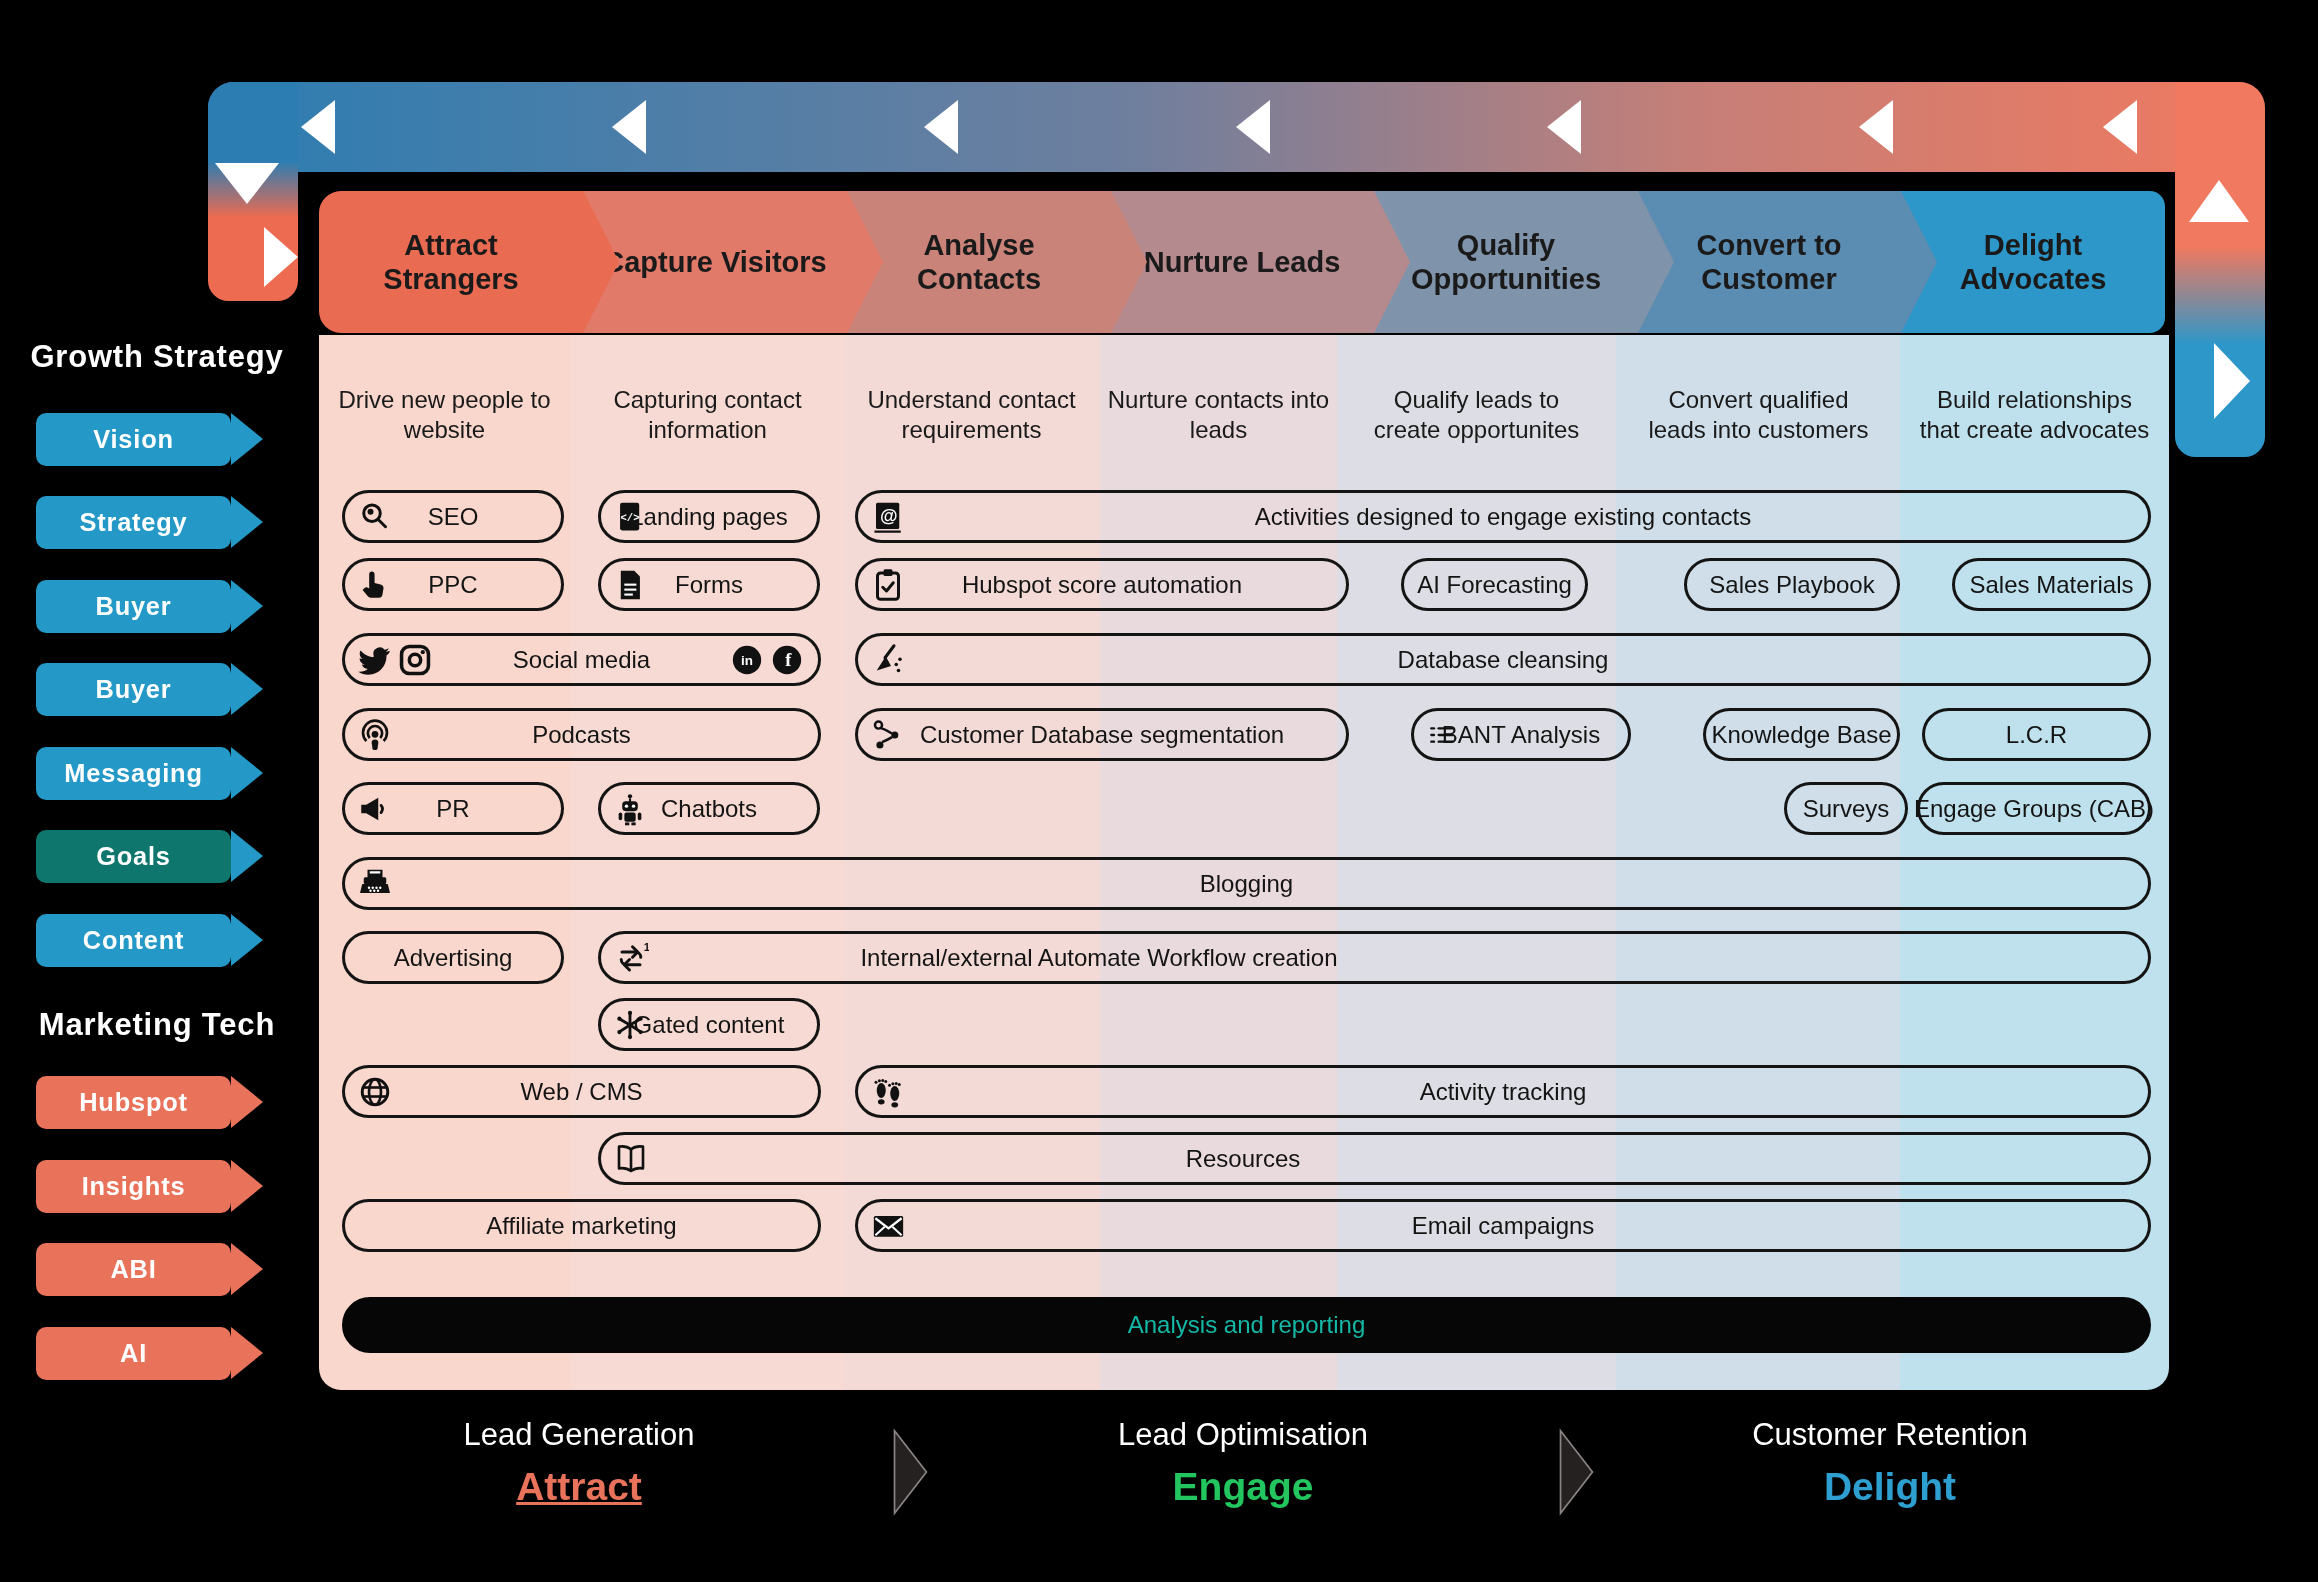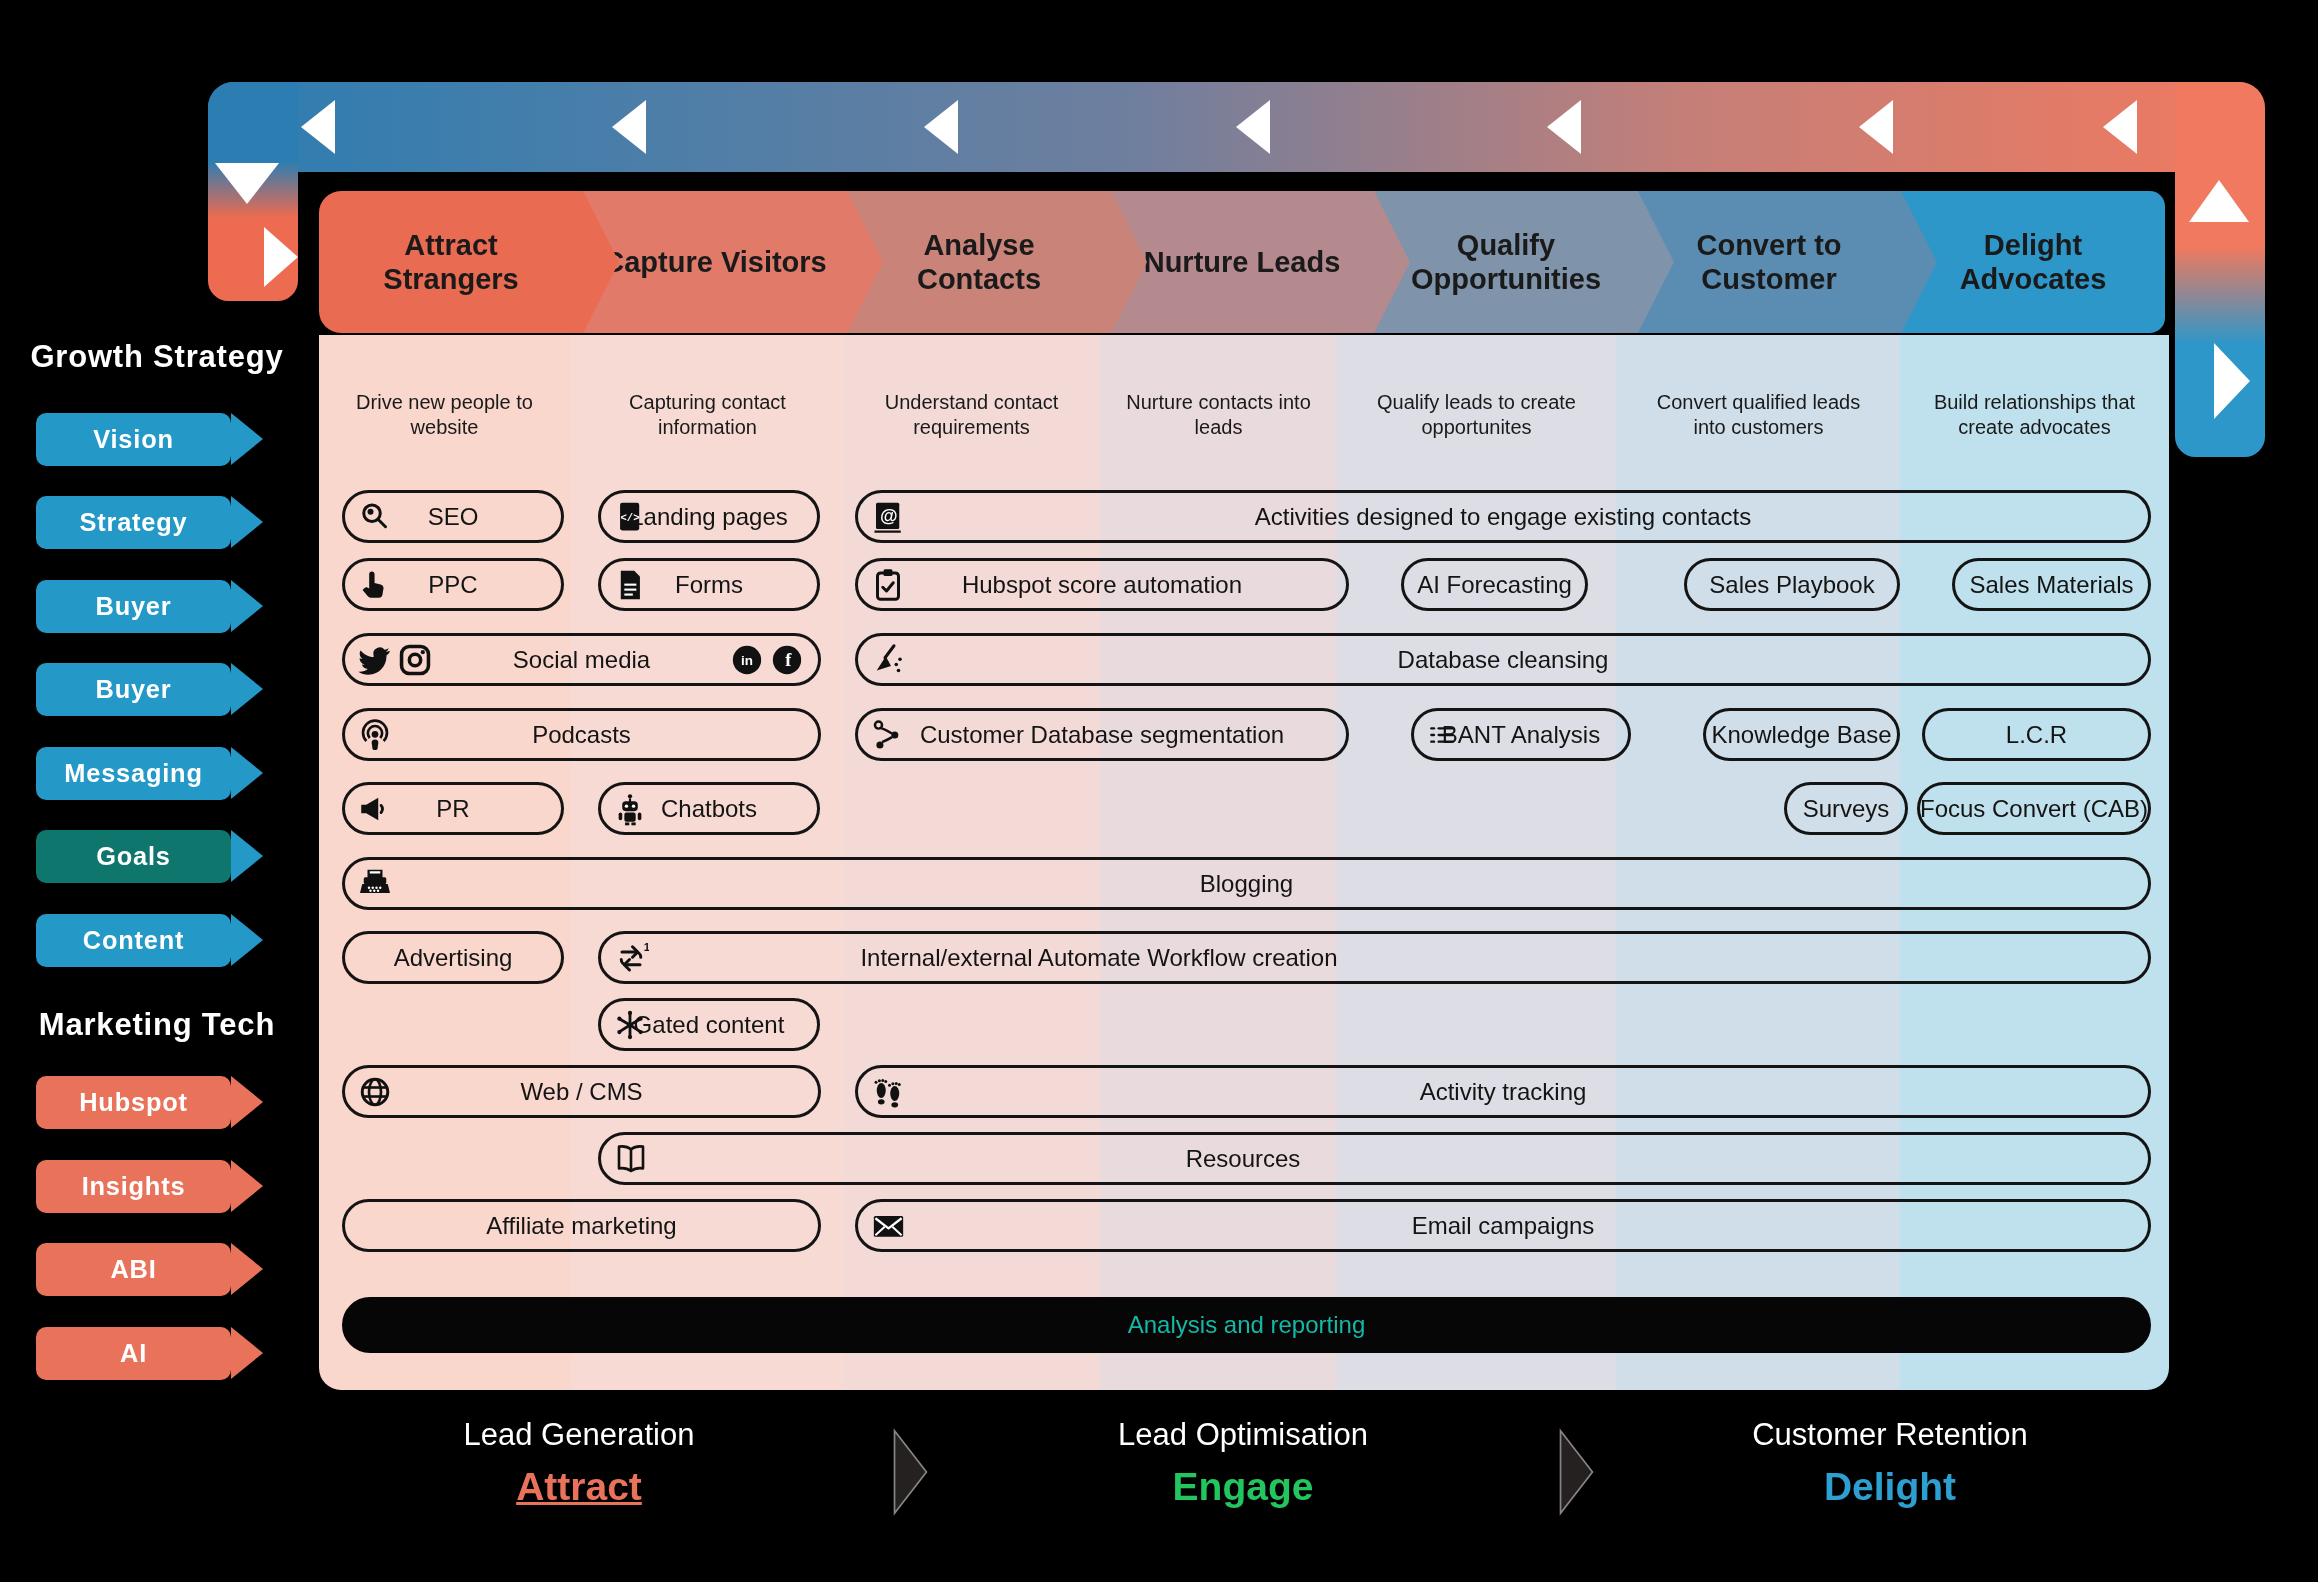--- a/index.html
+++ b/index.html
@@ -56,21 +56,21 @@
   .chev.last  { border-radius:0 15.3px 15.3px 0; }
   
   #board {
     position:absolute; left:319px; top:335px; width:1850px; height:1055px;
     border-radius:0 0 22px 22px; overflow:hidden;
   }
   .band { position:absolute; top:0; height:1055px; }
   .desc {
     position:absolute; top:343px; width:237px; height:144px;
     display:flex; align-items:center; justify-content:center; text-align:center;
-    font-size:20px; font-weight:500; line-height:1.25; color:#1a1a1a;
+    font-size:24px; font-weight:500; line-height:1.25; color:#1a1a1a;
   }
   
   .pill {
     position:absolute; height:53px; box-sizing:border-box;
     border:3.4px solid #141414; border-radius:30.5px;
     display:flex; align-items:center; justify-content:center;
     font-size:24px; color:#141414; white-space:nowrap;
   }
   .pill .ic  { position:absolute; left:12px; top:50%; transform:translateY(-50%); display:flex; gap:6.8px; }
   .pill .ic2 { position:absolute; right:13.6px; top:50%; transform:translateY(-50%); display:flex; gap:6.8px; }
@@ -337,21 +337,21 @@
           <rect x="17" y="43" width="6" height="4" fill="#111"></rect>
           <rect x="26" y="43" width="6" height="4" fill="#111"></rect>
         </svg>
       </span>
     <span class="lbl">Chatbots</span>
   </div>
   <div class="pill" style="left:1784px;top:782px;width:124px">
     <span class="lbl">Surveys</span>
   </div>
   <div class="pill" style="left:1917px;top:782px;width:234px">
-    <span class="lbl">Focus Convert (CAB)</span>
+    <span class="lbl">Engage Groups (CAB)</span>
   </div>
 
   <div class="pill" style="left:342px;top:857px;width:1809px">
     <span class="ic">
         <svg width="36" height="36" viewBox="0 0 48 48">
           <rect x="14" y="5" width="20" height="11" fill="#111"></rect>
           <rect x="17" y="7" width="14" height="3" fill="#fff"></rect>
           <rect x="9" y="15" width="30" height="9" rx="2" fill="#111"></rect>
           <path d="M7 24h34l3 12H4z" fill="#111"></path>
           <g fill="#fff">

